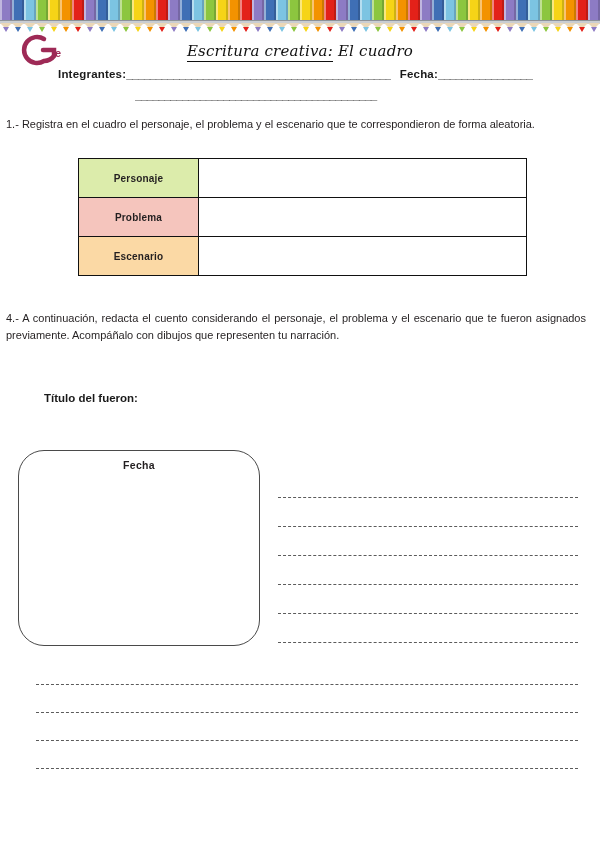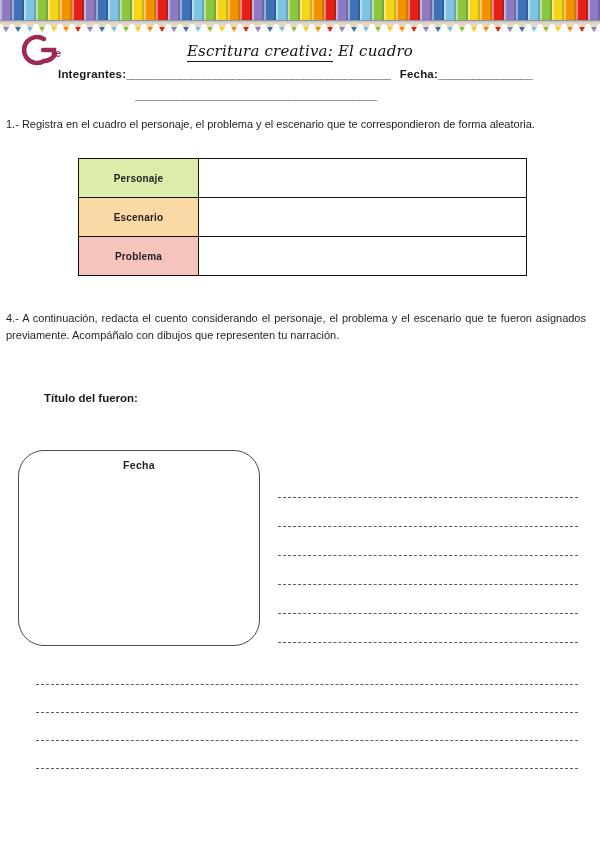--- a/index.html
+++ b/index.html
@@ -569,25 +569,25 @@
 
 <div class="instruction" id="instruction-1">1.- Registra en el cuadro el personaje, el problema y el escenario que te correspondieron de forma aleatoria.</div>
 
 <table id="story-table">
   <tbody>
       <tr>
         <td class="label" style="background: rgb(220, 236, 171);">Personaje</td>
         <td class="value"></td>
       </tr>
       <tr>
-        <td class="label" style="background: rgb(251, 217, 165);">Escenario</td>
+        <td class="label" style="background: rgb(245, 197, 189);">Problema</td>
         <td class="value"></td>
       </tr>
       <tr>
-        <td class="label" style="background: rgb(245, 197, 189);">Problema</td>
+        <td class="label" style="background: rgb(251, 217, 165);">Escenario</td>
         <td class="value"></td>
       </tr>
     </tbody>
 </table>
 
 <div class="instruction" id="instruction-2">4.- A continuación, redacta el cuento considerando el personaje, el problema y el escenario que te fueron asignados previamente. Acompáñalo con dibujos que representen tu narración.</div>
 
 <div id="title-field">
   <span class="lbl">Título del fueron:</span>
 </div>

